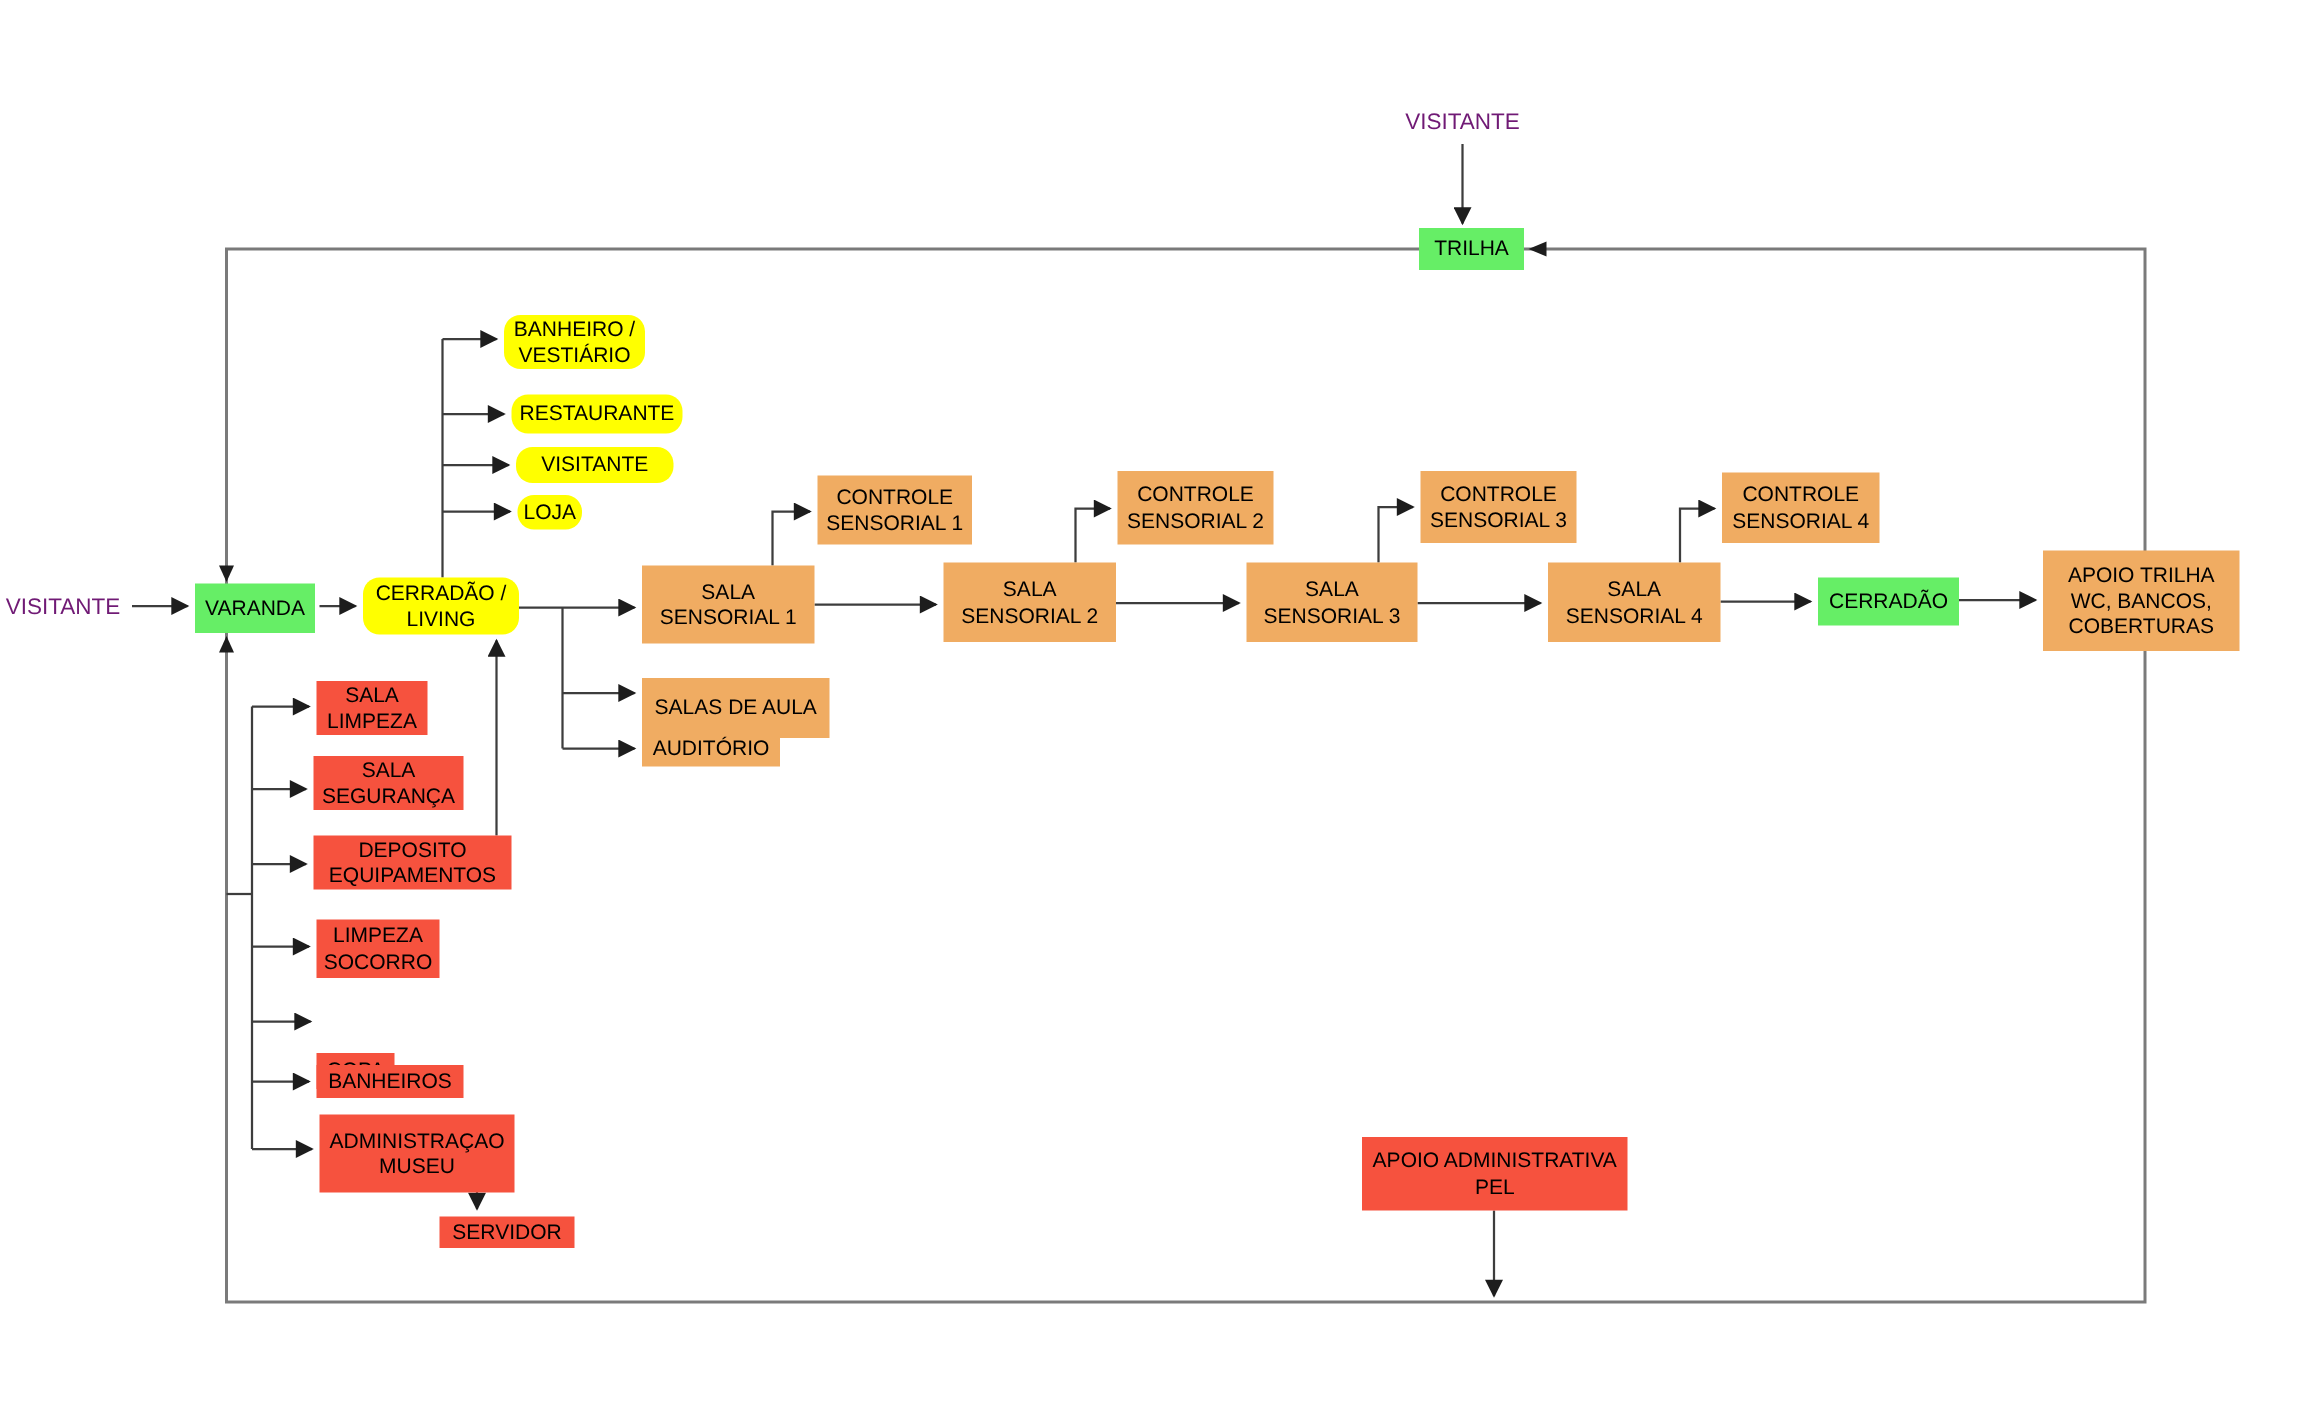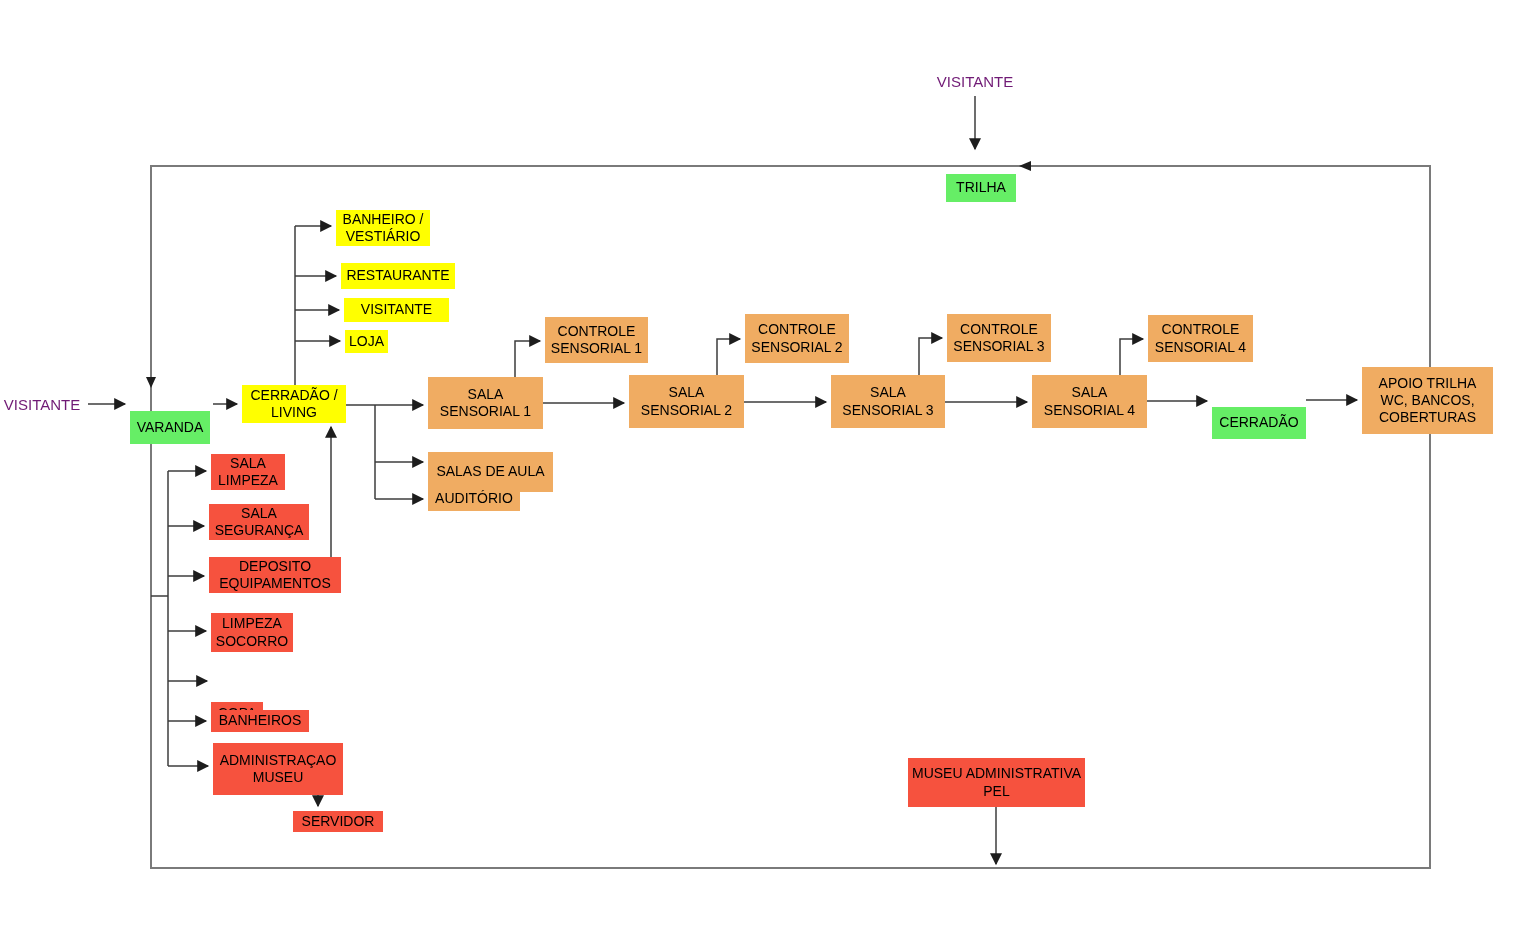--- a/index.html
+++ b/index.html
@@ -10,22 +10,22 @@
     background:#ffffff;
     overflow:hidden;
   }
   #wires{position:absolute;left:0;top:0;z-index:1;}
   .node{
     position:absolute;z-index:2;
     display:flex;align-items:center;justify-content:center;
     text-align:center;white-space:pre-line;
     font-size:14px;line-height:1.22;color:#000;
   }
-  .green{background:var(--c-green,#66EE66);margin-top:22px;}
-  .yellow{background:var(--c-yellow,#FFFF00);}
+  .green{background:var(--c-green,#66EE66);}
+  .yellow{background:var(--c-yellow,#FFFF00);border-radius:11px;}
   .orange{background:var(--c-orange,#F0AC62);}
   .red{background:var(--c-red,#F6523E);}
   .freelabel{
     position:absolute;z-index:2;
     font-size:15px;color:#701a75;text-align:center;white-space:nowrap;
   }
 </style>
 </head>
 <body>
 
@@ -139,16 +139,16 @@
 SEGURANÇA</div>
   <div class="node red" style="left:209px;top:557px;width:132px;height:36px">DEPOSITO
 EQUIPAMENTOS</div>
   <div class="node red" style="left:211px;top:613px;width:82px;height:39px">LIMPEZA
 SOCORRO</div>
   <div class="node red" style="left:211px;top:702px;width:52px;height:24px">COPA</div>
   <div class="node red" style="left:211px;top:710px;width:98px;height:22px">BANHEIROS</div>
   <div class="node red" style="left:213px;top:743px;width:130px;height:52px">ADMINISTRAÇAO
 MUSEU</div>
   <div class="node red" style="left:293px;top:811px;width:90px;height:21px">SERVIDOR</div>
-  <div class="node red" style="left:908px;top:758px;width:177px;height:49px">MUSEU ADMINISTRATIVA
+  <div class="node red" style="left:908px;top:758px;width:177px;height:49px">APOIO ADMINISTRATIVA
 PEL</div>
 
 </div>
 
 </body></html>

